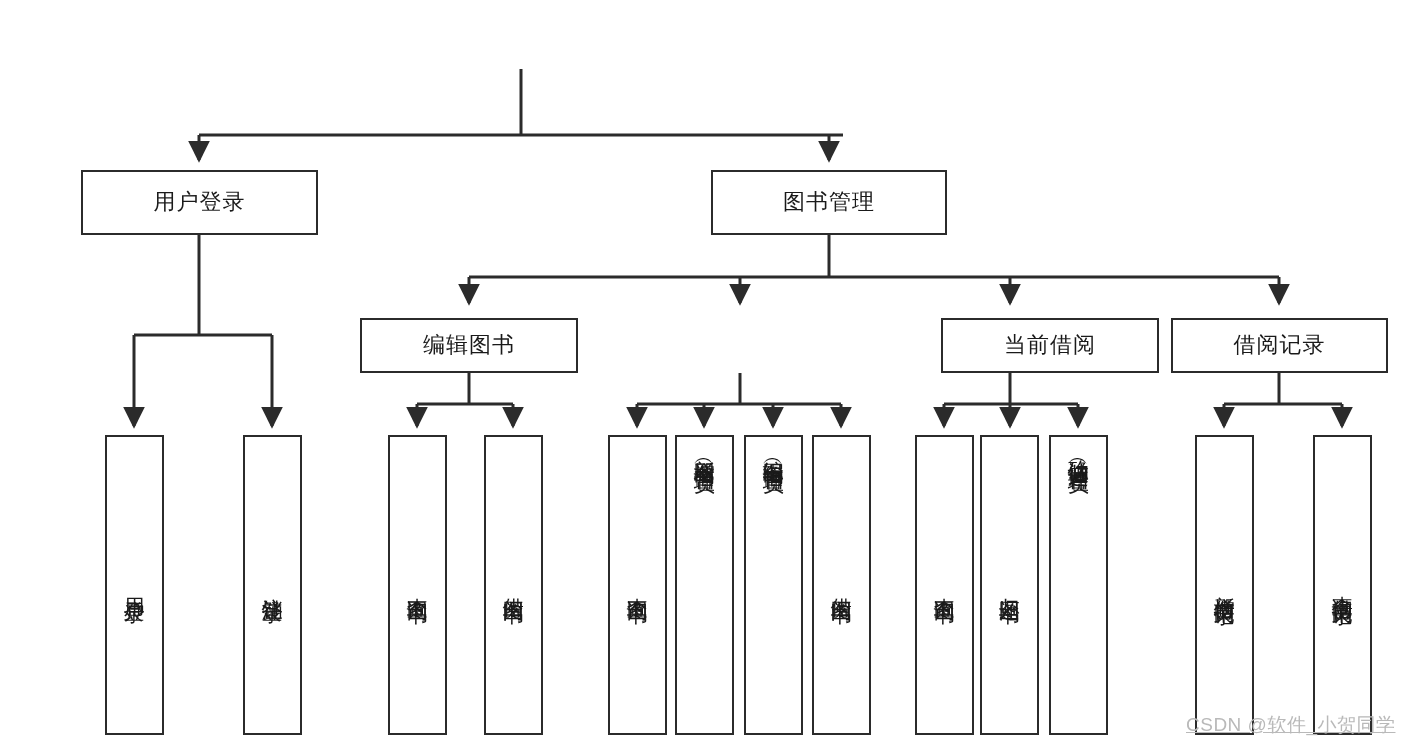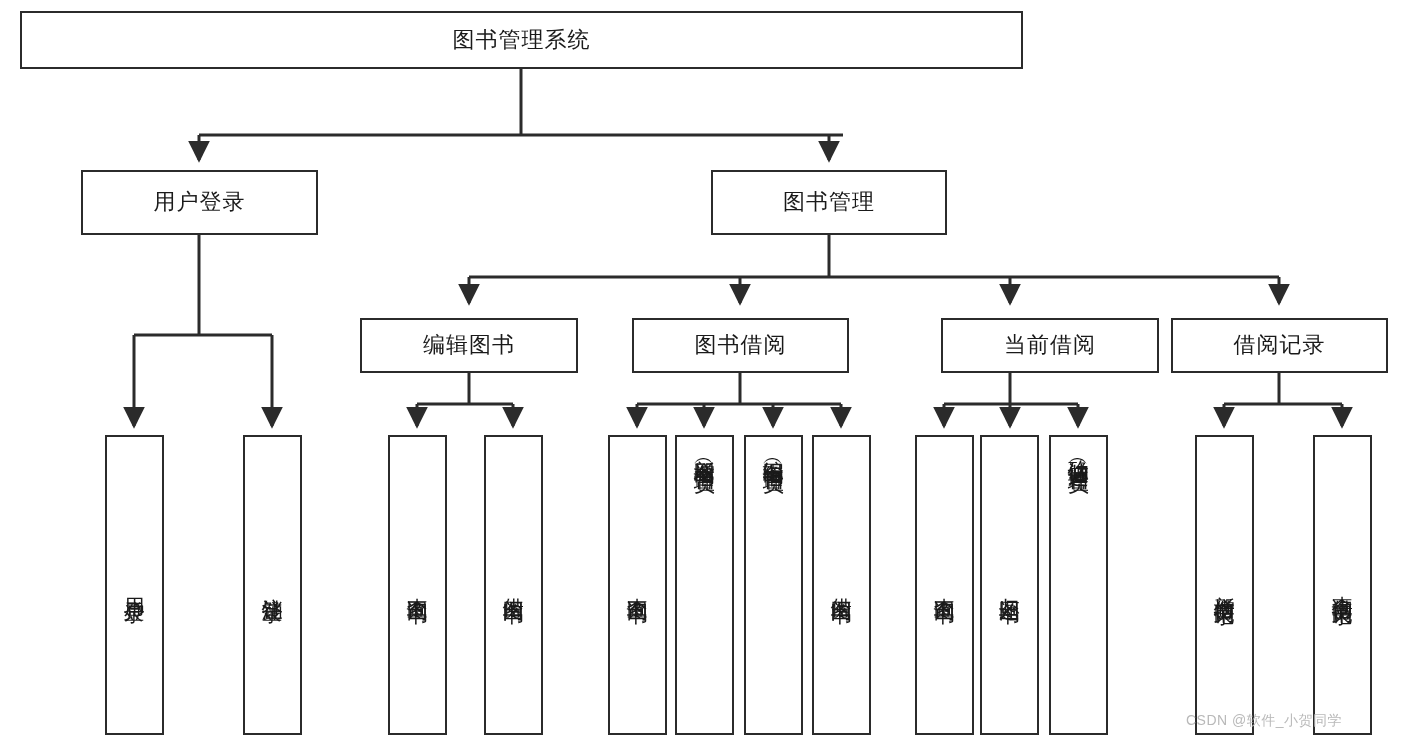--- a/index.html
+++ b/index.html
@@ -56,24 +56,25 @@
     text-align: left;
   }
   .node-v.vmid {
     align-items: center;
     padding-top: 0;
   }
   #watermark {
     position: absolute;
     left: 1186px;
     top: 712px;
-    font-size: 14px;
+    font-size: 19px;
     color: #b9b9b9;
     white-space: nowrap;
     letter-spacing: 0.5px;
+    text-decoration: underline;
   }
 </style>
 </head>
 <body>
 
 <div id="diagram-root">
 
   <svg id="connectors" viewBox="0 0 1405 747" xmlns="http://www.w3.org/2000/svg">
     <defs>
       <marker id="arw" viewBox="0 0 12 12" refX="10.5" refY="6" markerWidth="7.2" markerHeight="7.2" orient="auto-start-reverse">
@@ -117,36 +118,30 @@
       <path d="M 1010 404 L 1010 426" marker-end="url(#arw)"></path>
       <path d="M 1078 404 L 1078 426" marker-end="url(#arw)"></path>
 
       <path d="M 1279 373 L 1279 404"></path>
       <path d="M 1224 404 L 1342 404"></path>
       <path d="M 1224 404 L 1224 426" marker-end="url(#arw)"></path>
       <path d="M 1342 404 L 1342 426" marker-end="url(#arw)"></path>
     </g>
   </svg>
 
-  <div class="node node-h" style="left:20px; top:11px; width:1003px; height:58px;">
-    <span>图书管理系统</span>
-  </div>
 
   <div class="node node-h" style="left:81px; top:170px; width:237px; height:65px;">
     <span>用户登录</span>
   </div>
   <div class="node node-h" style="left:711px; top:170px; width:236px; height:65px;">
     <span>图书管理</span>
   </div>
 
   <div class="node node-h" style="left:360px; top:318px; width:218px; height:55px;">
     <span>编辑图书</span>
-  </div>
-  <div class="node node-h" style="left:632px; top:318px; width:217px; height:55px;">
-    <span>图书借阅</span>
   </div>
   <div class="node node-h" style="left:901px; top:318px; width:218px; height:55px;margin-left:40px;">
     <span>当前借阅</span>
   </div>
   <div class="node node-h" style="left:1171px; top:318px; width:217px; height:55px;">
     <span>借阅记录</span>
   </div>
 
   <div class="node node-v vmid" style="left:105px; top:435px; width:59px; height:300px;">
     <span class="vlabel">用户登录</span>

